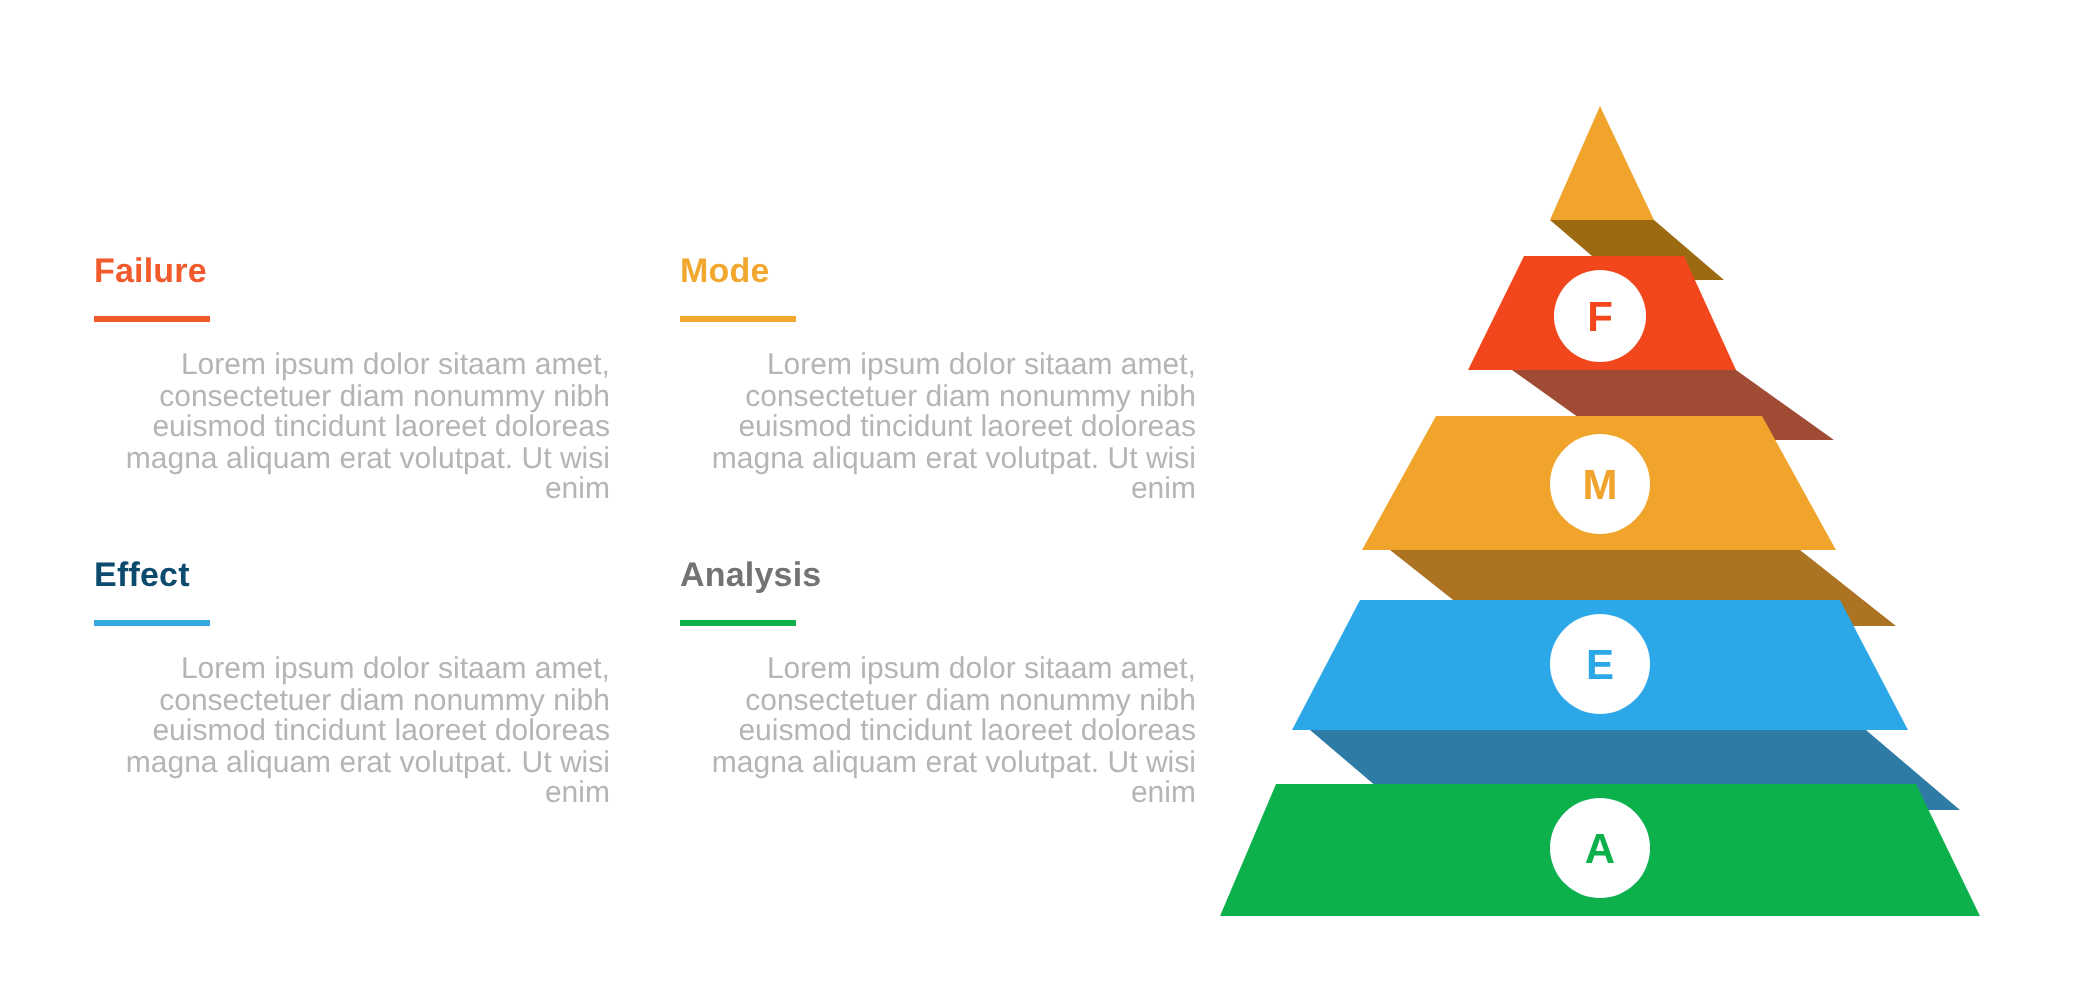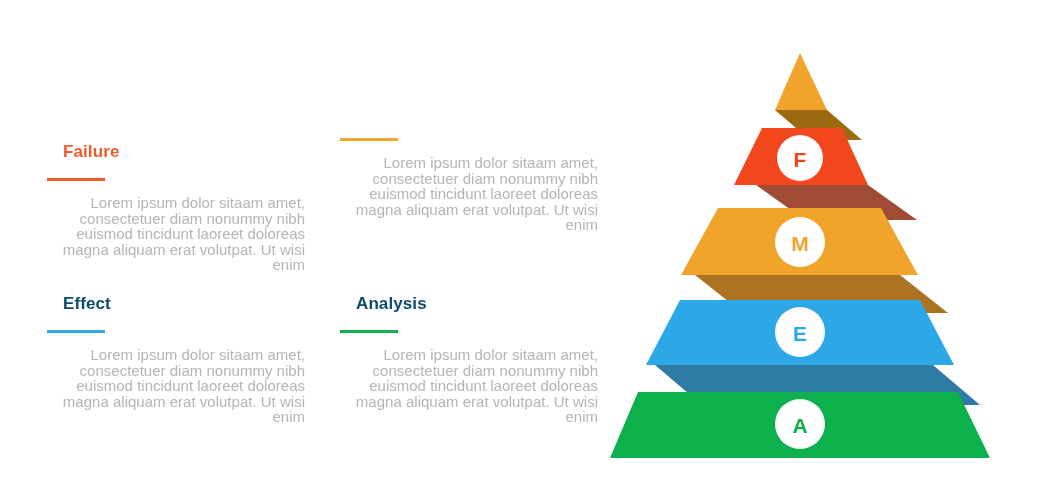--- a/index.html
+++ b/index.html
@@ -28,21 +28,21 @@
   }
   .panel-failure  { left: 47px;  top: 126px; }
   .panel-mode     { left: 340px; top: 126px; }
   .panel-effect   { left: 47px;  top: 278px; }
   .panel-analysis { left: 340px; top: 278px; }
 
   .panel-title {
     font-size: 17px;
     font-weight: bold;
     line-height: 20px;
-    margin: 16px;
+    margin: 0;
     letter-spacing: 0.1px;
     white-space: nowrap;
   }
   .panel-rule {
     width: 58px;
     height: 3px;
     margin-top: 12px;
     border-radius: 0;
   }
   .panel-body {
@@ -78,32 +78,33 @@
 
 <div id="infographic">
 
   <div class="text-panel panel-failure">
     <div class="panel-title" style="color: rgb(241, 90, 43);">Failure</div>
     <div class="panel-rule" style="background:#f15a2b"></div>
     <div class="panel-body">Lorem ipsum dolor sitaam amet, consectetuer diam nonummy  nibh euismod tincidunt laoreet doloreas magna aliquam erat volutpat. Ut wisi enim</div>
   </div>
 
   <div class="text-panel panel-mode">
+    <div class="panel-title" style="color: rgb(242, 167, 46);">Mode</div>
     <div class="panel-rule" style="background:#f2a72e"></div>
     <div class="panel-body">Lorem ipsum dolor sitaam amet, consectetuer diam nonummy  nibh euismod tincidunt laoreet doloreas magna aliquam erat volutpat. Ut wisi enim</div>
   </div>
 
   <div class="text-panel panel-effect">
     <div class="panel-title" style="color: #0c4a6e;">Effect</div>
     <div class="panel-rule" style="background:#35a8e0"></div>
     <div class="panel-body">Lorem ipsum dolor sitaam amet, consectetuer diam nonummy  nibh euismod tincidunt laoreet doloreas magna aliquam erat volutpat. Ut wisi enim</div>
   </div>
 
   <div class="text-panel panel-analysis">
-    <div class="panel-title" style="color: #0c4a6e;">Analysis</div>
+    <div class="panel-title" style="color: #737373;">Analysis</div>
     <div class="panel-rule" style="background:#10b14a"></div>
     <div class="panel-body">Lorem ipsum dolor sitaam amet, consectetuer diam nonummy  nibh euismod tincidunt laoreet doloreas magna aliquam erat volutpat. Ut wisi enim</div>
   </div>
 
   <div id="pyramid-graphic">
     <svg id="pyramid-svg" width="420" height="440" viewBox="0 0 420 440" xmlns="http://www.w3.org/2000/svg">
 
       <polygon points="175,80 227,80 262,110 210,110" fill="#9c6a10"></polygon>
 
       <polygon points="200,23 227,80 175,80" fill="#f0a42b"></polygon>

